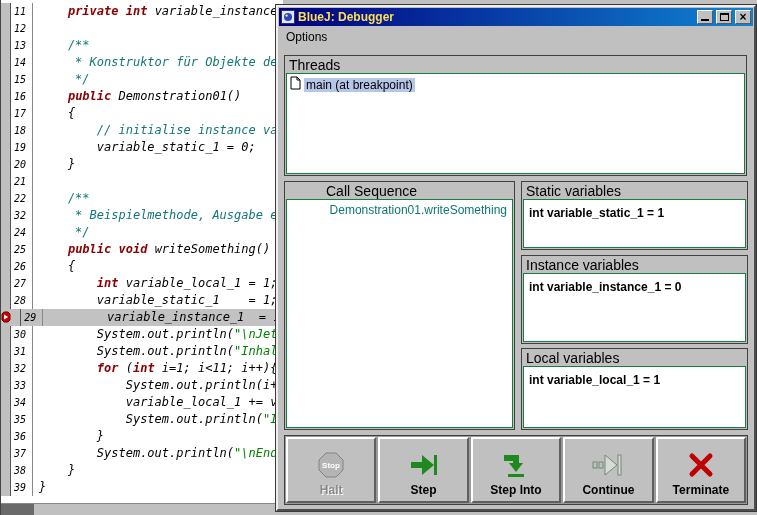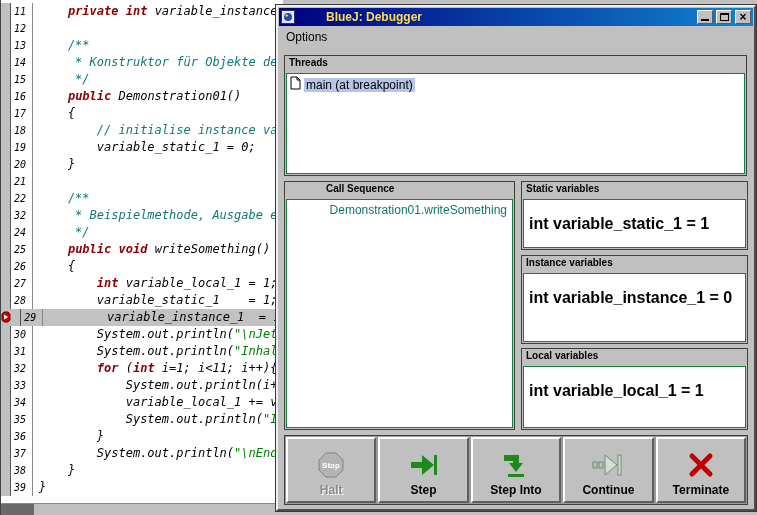--- a/index.html
+++ b/index.html
@@ -38,49 +38,49 @@
     background:#c0c0c0;
     border:2px solid; border-color:#efefef #4d4d4d #4d4d4d #efefef;
     box-shadow:0 0 0 1px #3a3a3a;
   }
   .titlebar {
     position:absolute; left:1px; top:1px; right:1px; height:18px;
     background:linear-gradient(90deg, var(--tb1), var(--tb2));
     display:flex; align-items:center; gap:3px; padding:0 2px;
   }
   .app-icon { width:14px; height:14px; display:inline-flex; }
-  .title { flex:1; color:var(--tt); font-weight:bold; font-size:12px;margin-left:28px; }
+  .title { flex:1; color:var(--tt); font-weight:bold; font-size:12px; }
   .winbtn {
     width:16px; height:14px; background:#c0c0c0;
     border:1px solid; border-color:#fff #5a5a5a #5a5a5a #fff;
     display:flex; align-items:center; justify-content:center; cursor:default;
   }
   .glyph-min { width:8px; height:2px; background:#000; align-self:flex-end; margin-bottom:2px; }
   .glyph-max { width:9px; height:8px; border:1px solid #000; border-top-width:2px; }
   .glyph-close { font-weight:bold; font-size:12px; line-height:10px; }
 
   .menubar {
     position:absolute; left:2px; top:20px; right:2px; height:19px;
     display:flex; align-items:center; padding-left:6px; font-size:12px; color:#000;
   }
 
   .panel { position:absolute; border:1px solid #404040; background:#c0c0c0; }
-  .panel-title { font-size:10px; font-weight:bold; color:#000; padding:1px 4px; height:16px; }
+  .panel-title { font-size:14px; font-weight:normal; color:#000; padding:1px 4px; height:16px; }
   .panel-body { position:absolute; left:1px; right:1px; top:17px; bottom:1px; background:#fff; border:1px solid #15803d; overflow:hidden; }
 
   .threads  { left:6px;  top:48px;  width:463px; height:121px; }
   .callseq  { left:6px;  top:174px; width:231px; height:249px;padding-left:37px; }
   .statics  { left:243px; top:174px; width:227px; height:69px; }
   .instances{ left:243px; top:248px; width:227px; height:89px; }
   .locals   { left:243px; top:341px; width:227px; height:82px; }
 
   .list-item { display:flex; align-items:center; gap:3px; padding:2px 3px; font-size:12px; color:#000; }
   .sel-text { background:var(--sel); padding:0 2px; }
   .plain-item { font-size:12px; color:#0f766e; padding:3px 5px;text-align:right; }
-  .var-item { font-size:16px; font-weight:bold; color:#000; padding:15px 5px; }
+  .var-item { font-size:12px; font-weight:bold; color:#000; padding:6px 5px; }
 
   .controls {
     position:absolute; left:6px; top:428px; width:464px; height:70px;
     display:flex; gap:2px; border:1px solid #404040; padding:1px; background:#9a9a9a;
   }
   .ctl {
     flex:1; background:#c0c0c0;
     border:2px solid; border-color:#fff #5f5f5f #5f5f5f #fff;
     display:flex; flex-direction:column; align-items:center; justify-content:flex-end;
     gap:3px; padding:4px 2px 4px; font-family:"Liberation Sans", sans-serif; cursor:default;

